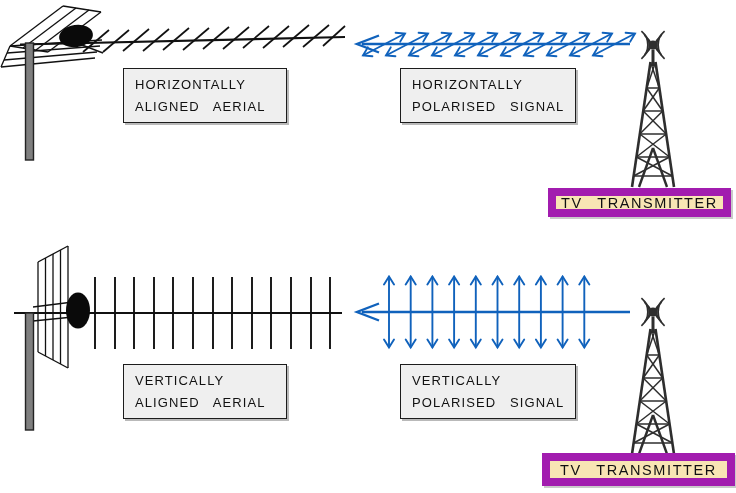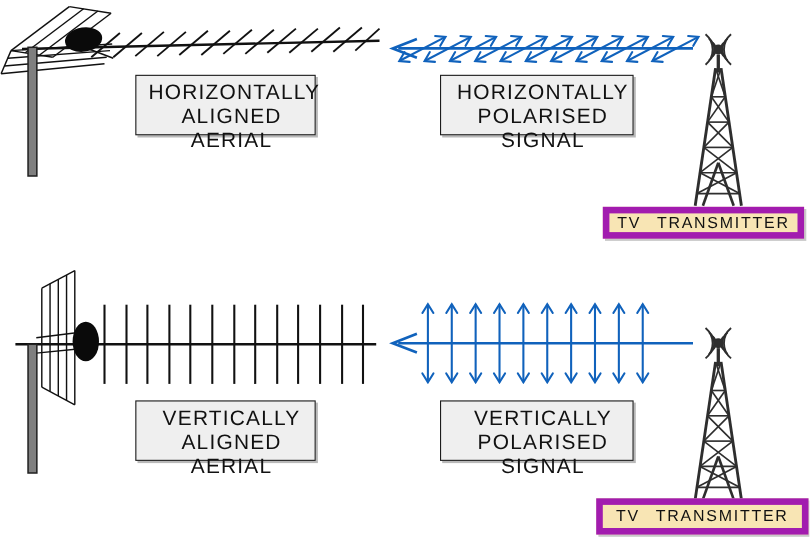--- a/index.html
+++ b/index.html
@@ -17,27 +17,27 @@
     font-family:"Liberation Sans", sans-serif;overflow:hidden;
   }
   .stage svg{position:absolute;left:0;top:0;}
   .ink{stroke:var(--ink);fill:none;}
   .blue{stroke:var(--signal-blue);fill:none;}
   .tower{stroke:#2E2E2E;fill:none;}
   .label-box{
     position:absolute;background:var(--label-box-bg);
     border:1.5px solid var(--label-box-border);
     box-shadow:2px 2px 0 #b9b9b9;
-    color:var(--ink);font-size:19px;line-height:22px;font-weight:500;
+    color:var(--ink);font-size:13px;line-height:22px;font-weight:500;
     letter-spacing:1.1px;word-spacing:9px;
-    padding:5px 0 5px 11px;box-sizing:border-box;text-align:center;
+    padding:5px 0 5px 11px;box-sizing:border-box;
   }
   .tv-box{
     position:absolute;background:var(--transmitter-label-bg);
-    border:6px solid #a21caf;color:var(--ink);
+    border:8px solid #a21caf;color:var(--ink);
     font-size:14.5px;font-weight:500;letter-spacing:1.6px;word-spacing:9px;
     display:flex;align-items:center;justify-content:center;
     box-sizing:border-box;box-shadow:2px 2px 0 #c9c9c9;
   }
 </style>
 </head>
 <body>
 
 <div class="stage">
 

